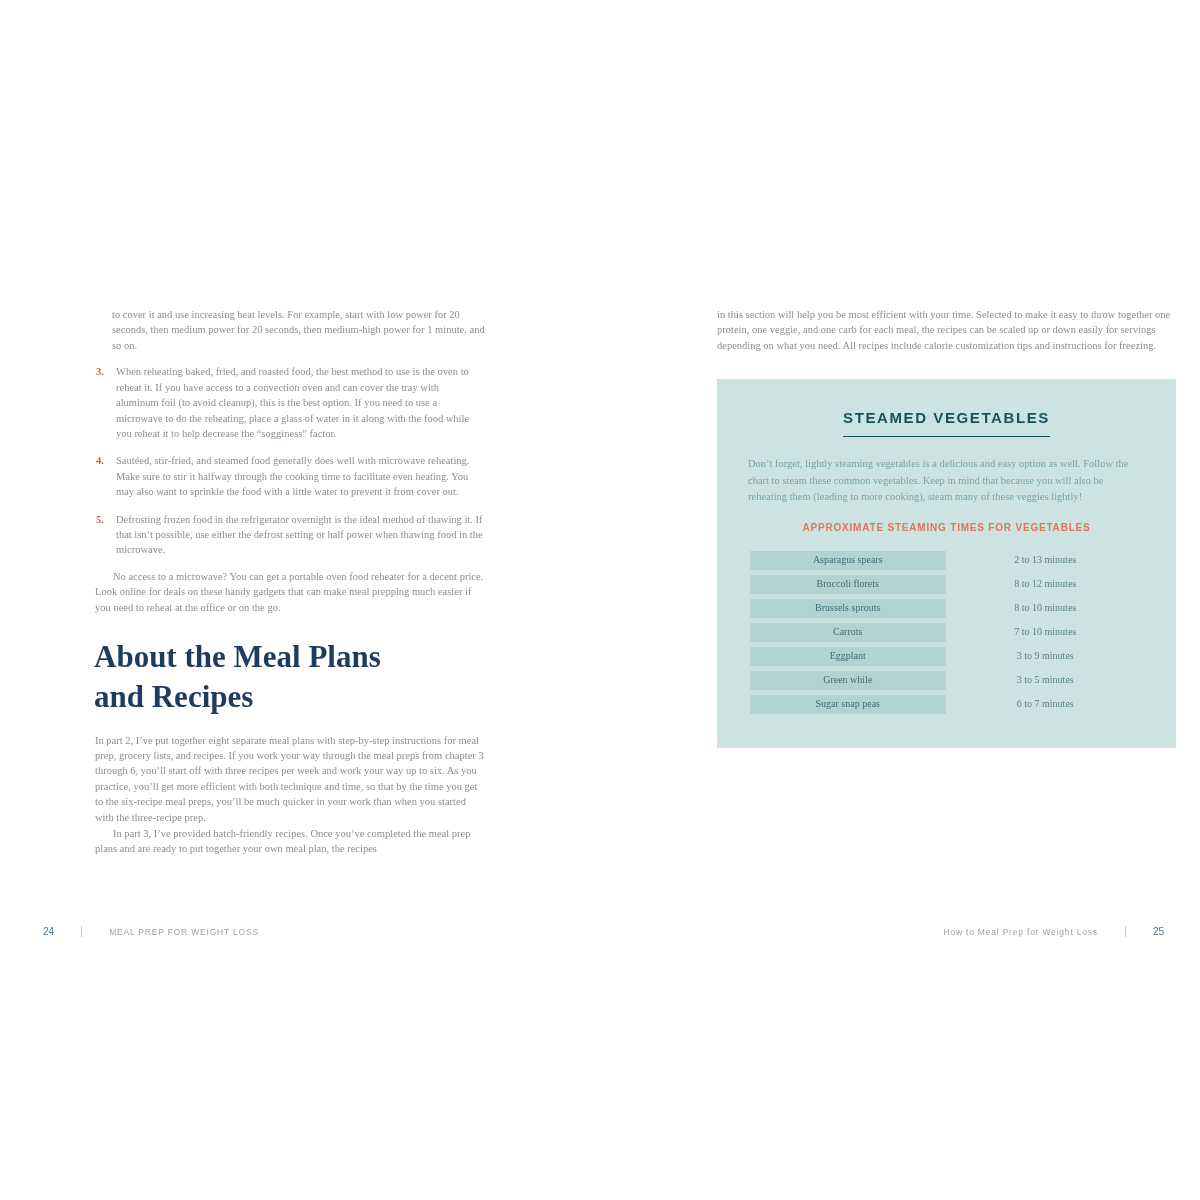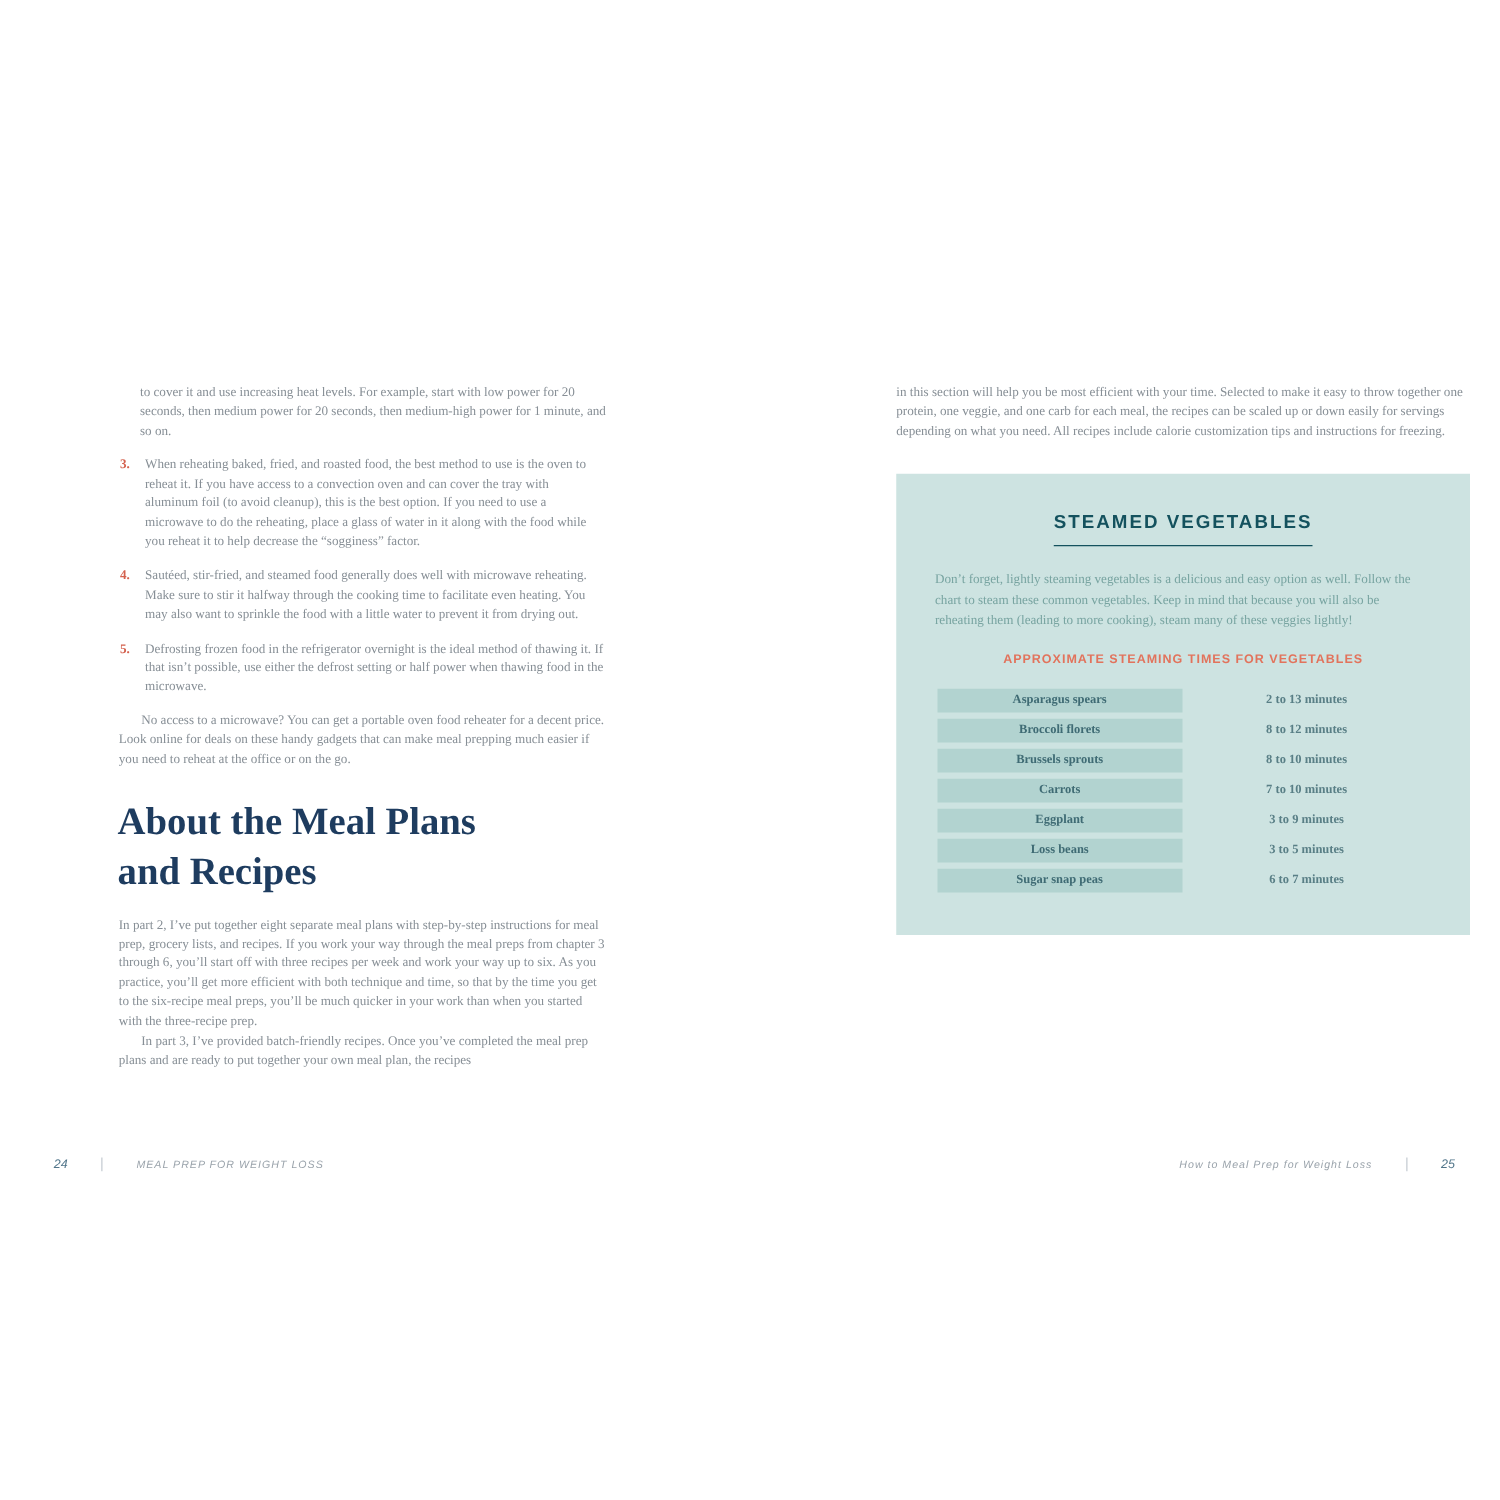--- a/index.html
+++ b/index.html
@@ -37,32 +37,32 @@
   .veg-title{
     display:inline-block;font-family:"Liberation Sans", sans-serif;font-weight:bold;
     font-size:15px;letter-spacing:1.6px;color:var(--box-title-teal);
     padding-bottom:7px;border-bottom:1.5px solid var(--box-title-teal);
   }
   .veg-desc{font-size:10.5px;line-height:1.55;color:#78a4a1;margin-bottom:16px;}
   .table-title{
     text-align:center;font-family:"Liberation Sans", sans-serif;font-weight:bold;
     font-size:10px;letter-spacing:0.8px;color:#e2735c;margin-bottom:14px;
   }
-  .t-row{display:flex;height:21px;margin-bottom:3px;font-weight:bold;}
+  .t-row{display:flex;height:21px;margin-bottom:3px;}
   .t-veg{
     width:50%;background:var(--row-bg);color:#3f6b74;font-size:10px;
     display:flex;align-items:center;justify-content:center;
   }
   .t-time{
     width:50%;color:#597f86;font-size:10px;
     display:flex;align-items:center;justify-content:center;
   }
   .footer{
-    position:absolute;top:921px;display:flex;gap:25px;
-    font-family:"Liberation Sans", sans-serif;font-size:8.5px;letter-spacing:0.8px;color:#9aa3ab;font-style:italic;
+    position:absolute;top:921px;display:flex;align-items:center;gap:25px;
+    font-family:"Liberation Sans", sans-serif;font-size:8.5px;letter-spacing:0.8px;color:#9aa3ab;
   }
   .footer-left{left:38px;}
   .footer-right{right:37px;}
   .page-num{font-size:10px;color:#51758a;letter-spacing:0;}
   .f-div{width:1px;height:11px;background:#c5ccd2;}
   .f-title{white-space:nowrap;}
 </style>
 </head>
 <body>
 
@@ -70,21 +70,21 @@
 
   <div class="col left-col">
     <p class="cont-para">to cover it and use increasing heat levels. For example, start with low power for 20 seconds, then medium power for 20 seconds, then medium-high power for 1 minute, and so on.</p>
 
     <div class="list-item">
       <span class="list-num">3.</span>
       <span class="list-text">When reheating baked, fried, and roasted food, the best method to use is the oven to reheat it. If you have access to a convection oven and can cover the tray with aluminum foil (to avoid cleanup), this is the best option. If you need to use a microwave to do the reheating, place a glass of water in it along with the food while you reheat it to help decrease the “sogginess” factor.</span>
     </div>
     <div class="list-item">
       <span class="list-num">4.</span>
-      <span class="list-text">Sautéed, stir-fried, and steamed food generally does well with microwave reheating. Make sure to stir it halfway through the cooking time to facilitate even heating. You may also want to sprinkle the food with a little water to prevent it from drying out.</span>
+      <span class="list-text">Sautéed, stir-fried, and steamed food generally does well with microwave reheating. Make sure to stir it halfway through the cooking time to facilitate even heating. You may also want to sprinkle the food with a little water to prevent it from cover out.</span>
     </div>
     <div class="list-item">
       <span class="list-num">5.</span>
       <span class="list-text">Defrosting frozen food in the refrigerator overnight is the ideal method of thawing it. If that isn’t possible, use either the defrost setting or half power when thawing food in the microwave.</span>
     </div>
 
     <p class="tip-para">No access to a microwave? You can get a portable oven food reheater for a decent price. Look online for deals on these handy gadgets that can make meal prepping much easier if you need to reheat at the office or on the go.</p>
 
     <h1 class="heading">About the Meal Plans and Recipes</h1>
 
@@ -117,21 +117,21 @@
         </div>
         <div class="t-row">
           <div class="t-veg">Carrots</div>
           <div class="t-time">7 to 10 minutes</div>
         </div>
         <div class="t-row">
           <div class="t-veg">Eggplant</div>
           <div class="t-time">3 to 9 minutes</div>
         </div>
         <div class="t-row">
-          <div class="t-veg">Loss beans</div>
+          <div class="t-veg">Green while</div>
           <div class="t-time">3 to 5 minutes</div>
         </div>
         <div class="t-row">
           <div class="t-veg">Sugar snap peas</div>
           <div class="t-time">6 to 7 minutes</div>
         </div>
       </div>
     </div>
   </div>
 

